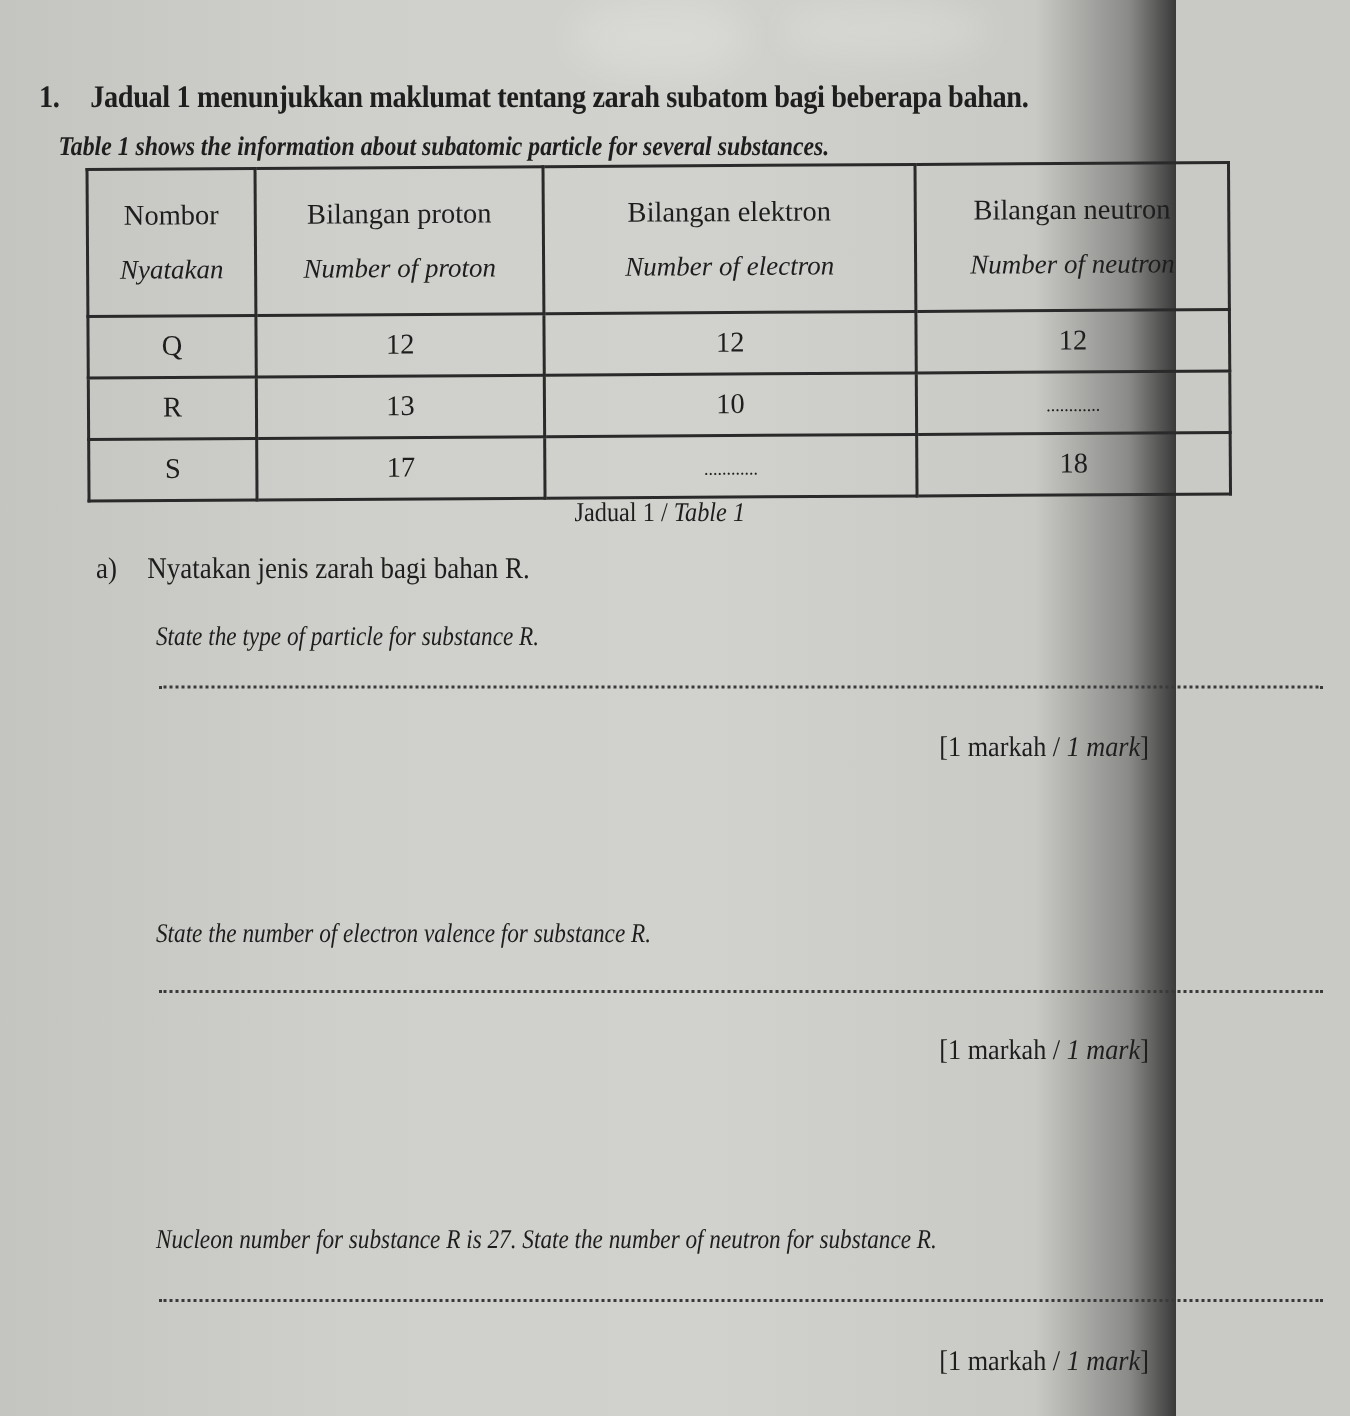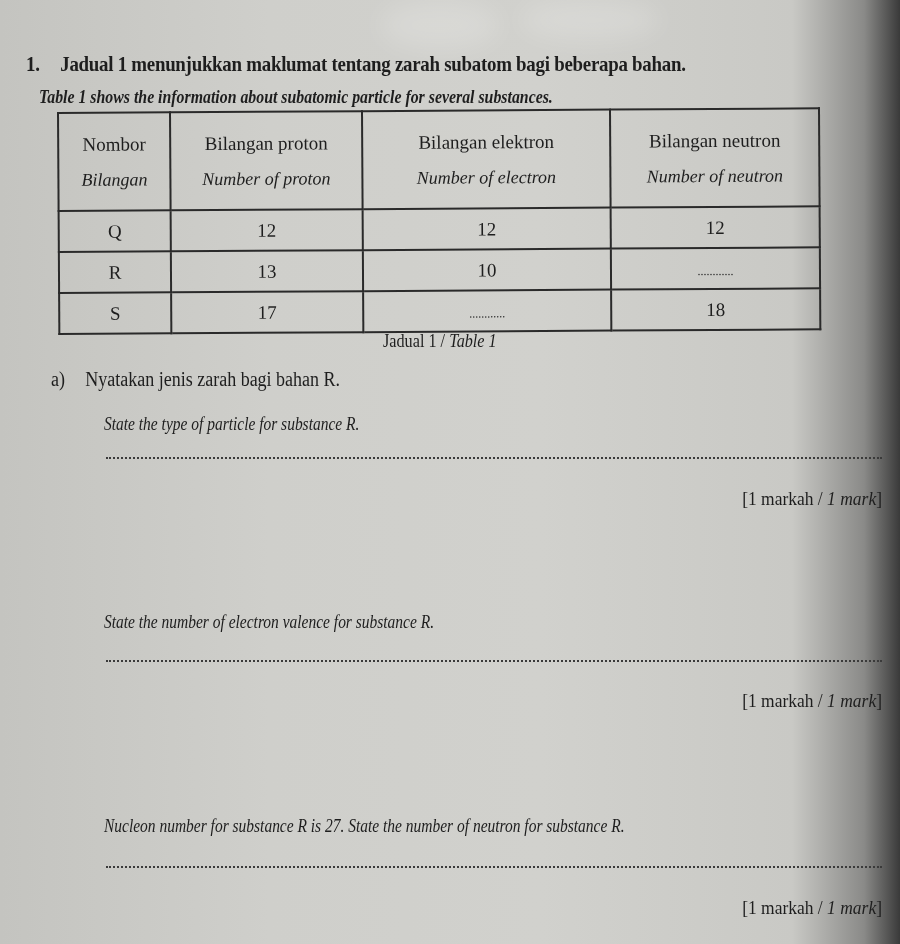--- a/index.html
+++ b/index.html
@@ -11,21 +11,21 @@
       height: 944px;
       overflow: hidden;
       background: #c9c9c5;
       font-family: "Liberation Serif", "DejaVu Serif", serif;
       color: #1e1e1e;
       position: relative;
     }
     .page {
       position: absolute;
       left: 0; top: 0;
-      width: 900px; height: 944px;
+      width: 784px; height: 944px;
       background: linear-gradient(90deg, #c4c4c0 0%, #cfcfcb 30%, #d1d1cd 60%, #c9c9c5 88%, #8a8a88 96%, #3a3a3a 100%);
     }
     .ghost {
       position: absolute;
       border-radius: 50%;
       background: rgba(255,255,255,0.18);
       filter: blur(12px);
     }
     .q-title {
       position: absolute;
@@ -85,21 +85,21 @@
     }
     .caption {
       position: absolute;
       left: 383px; top: 331px;
       font-size: 18px;
       transform: scaleX(0.9);
       transform-origin: left;
       white-space: nowrap;
     }
     .caption i { font-style: italic; }
-    .part { position: absolute; left: 51px; white-space: nowrap; }
+    .part { position: absolute; left: 64px; white-space: nowrap; }
     .part .label { display: inline-block; width: 38px; font-size: 20px; }
     .part-my {
       font-size: 20px;
       transform: scaleX(0.9);
       transform-origin: left;
     }
     .part-en {
       position: absolute;
       left: 104px;
       font-size: 18px;
@@ -135,21 +135,21 @@
   <div class="q-title">
     <span class="num">1.</span><span>Jadual 1 menunjukkan maklumat tentang zarah subatom bagi beberapa bahan.</span>
   </div>
   <div class="q-sub">Table 1 shows the information about subatomic particle for several substances.</div>
 
   <table class="data">
     <thead>
       <tr>
         <th style="width:110px">
           <span class="my">Nombor</span>
-          <span class="en">Bilangan</span>
+          <span class="en">Nyatakan</span>
         </th>
         <th style="width:190px">
           <span class="my">Bilangan proton</span>
           <span class="en">Number of proton</span>
         </th>
         <th style="width:246px">
           <span class="my">Bilangan elektron</span>
           <span class="en">Number of electron</span>
         </th>
         <th>

